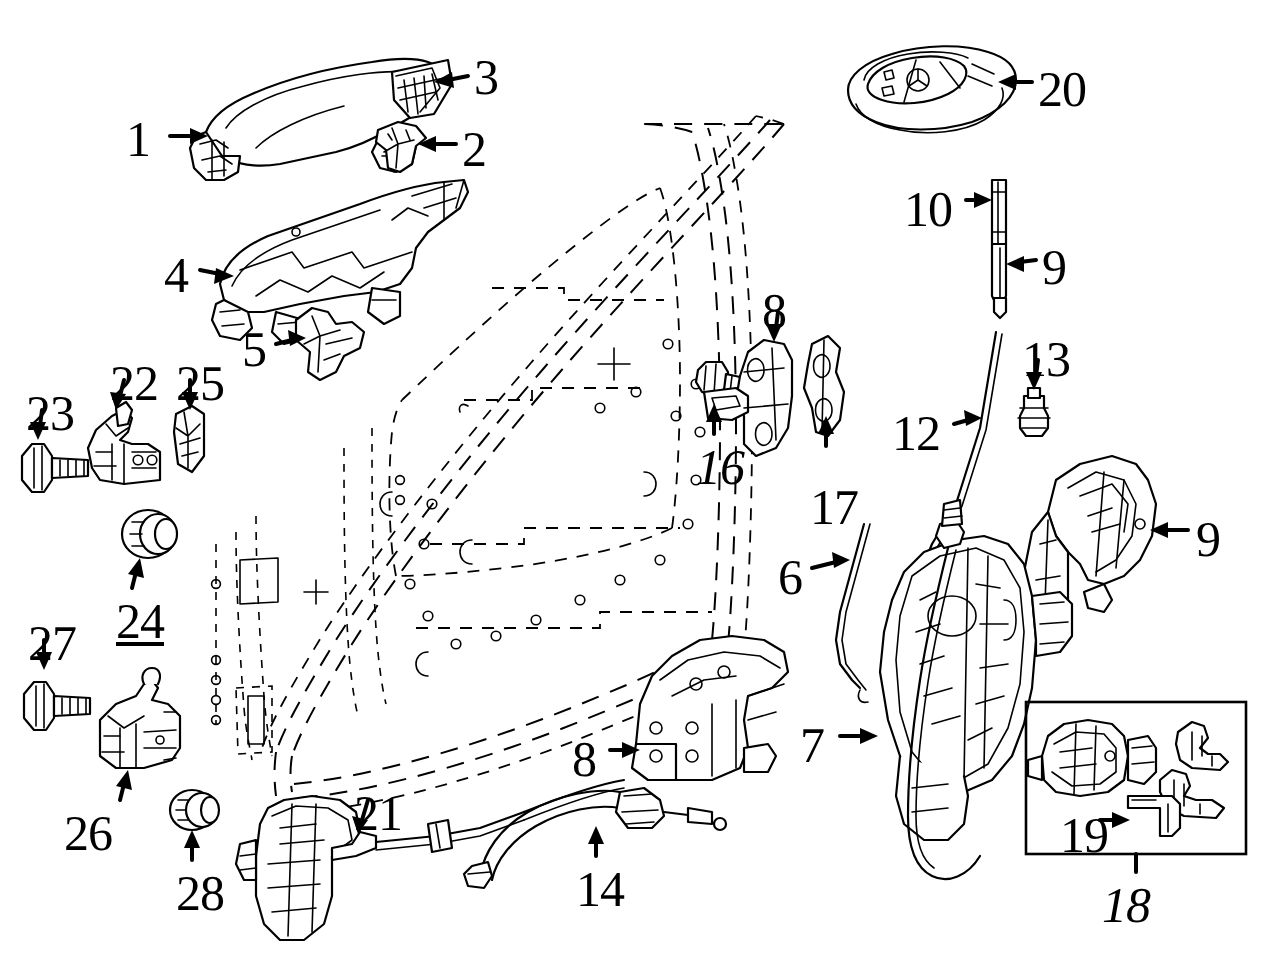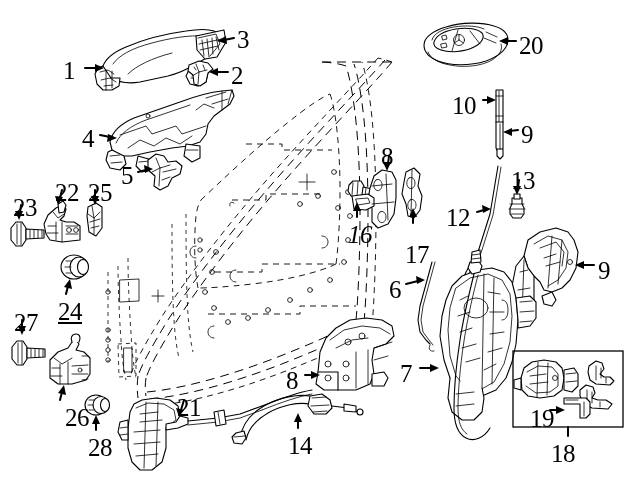--- a/index.html
+++ b/index.html
@@ -535,25 +535,25 @@
   <div class="lbl" style="left:286px; top:368px;">8</div>
   <div class="lbl" style="left:598px; top:258px;">9</div>
   <div class="lbl" style="left:452px; top:93px;">10</div>
   <div class="lbl" style="left:521px; top:122px;">9</div>
   <div class="lbl" style="left:446px; top:205px;">12</div>
   <div class="lbl" style="left:511px; top:168px;">13</div>
   <div class="lbl" style="left:288px; top:433px;">14</div>
   <div class="lbl" style="left:381px; top:144px;">8</div>
   <div class="lbl" style="left:348px; top:222px;font-style:italic;">16</div>
   <div class="lbl" style="left:405px; top:228px;margin-top:14px;">17</div>
-  <div class="lbl" style="left:551px; top:441px;">18</div>
+  <div class="lbl" style="left:551px; top:441px;font-style:italic;">18</div>
   <div class="lbl" style="left:530px; top:406px;">19</div>
   <div class="lbl" style="left:519px; top:33px;">20</div>
   <div class="lbl" style="left:177px; top:395px;">21</div>
   <div class="lbl" style="left:55px;  top:180px;">22</div>
   <div class="lbl" style="left:13px;  top:195px;">23</div>
   <div class="lbl" style="left:58px;  top:299px;text-decoration:underline;">24</div>
   <div class="lbl" style="left:88px;  top:180px;">25</div>
-  <div class="lbl" style="left:65px;  top:405px;">26</div>
+  <div class="lbl" style="left:32px;  top:405px;">26</div>
   <div class="lbl" style="left:14px;  top:310px;">27</div>
   <div class="lbl" style="left:88px;  top:435px;">28</div>
 
 </div>
 
 </body></html>

